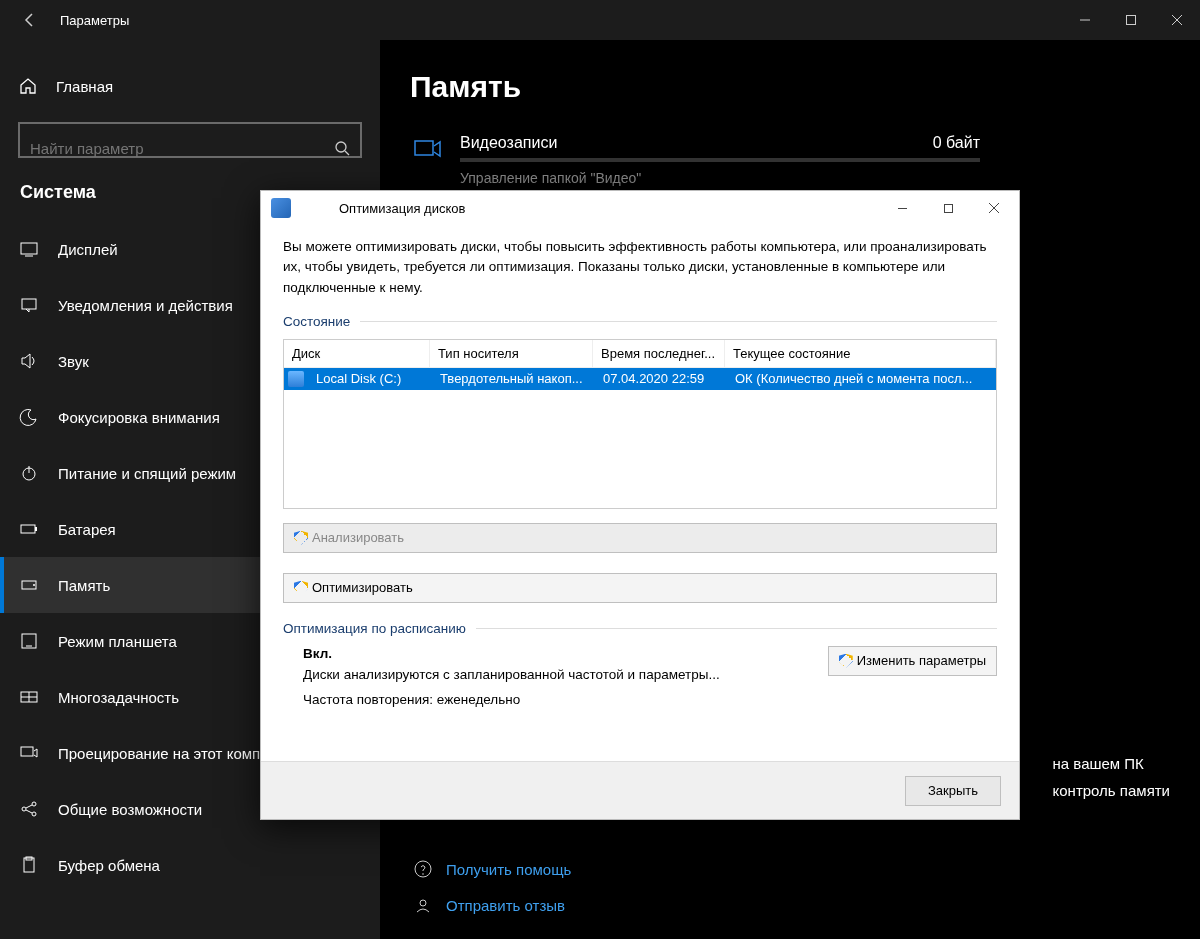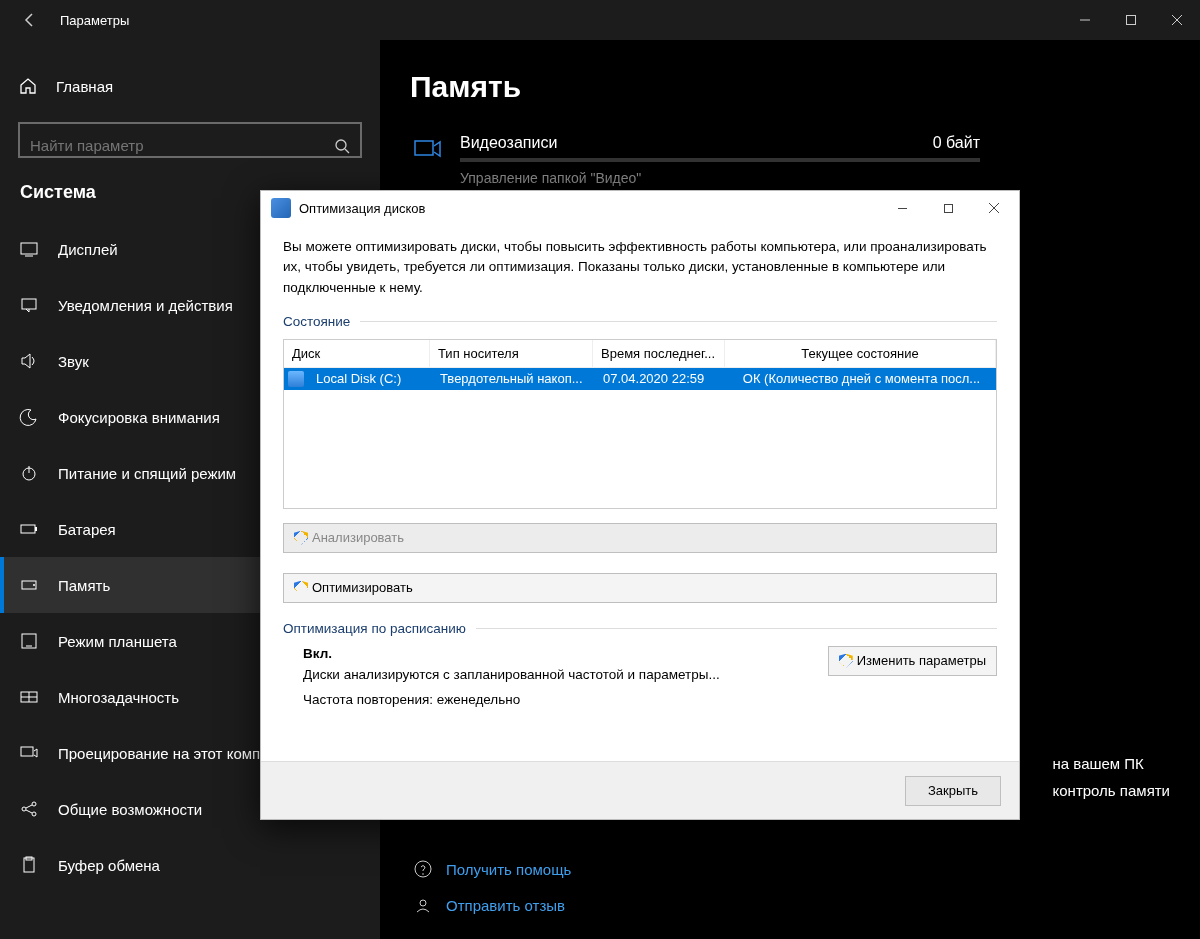--- a/index.html
+++ b/index.html
@@ -54,22 +54,22 @@
     color:#fff;
   }
   .sidebar .home { margin-bottom: 8px; }
 
   .sidebar .search-wrap { padding: 0 18px 18px 18px; }
   .sidebar .search {
     width: 100%; height: 36px;
     background: #1c1c1c;
     border: 2px solid #6a6a6a;
     color: #888;
-    display:flex; align-items:flex-end;
-    padding: 2px 10px;
+    display:flex; align-items:flex-start;
+    padding: 16px 10px;
     font-size: 15px;
   }
   .sidebar .search input {
     flex:1; background:transparent; border:none; outline:none; color:#ccc; font-size:15px;
   }
   .sidebar .search .sico { color:#ccc; font-size:16px; }
 
   .sidebar .section-title {
     font-weight: 600;
     font-size: 18px;
@@ -119,20 +119,21 @@
     background: #fff;
     color:#000;
     border: 1px solid #bbb;
     box-shadow: 0 8px 32px rgba(0,0,0,.7);
     display:flex; flex-direction:column;
   }
   .dialog .dtitle {
     height: 34px; display:flex; align-items:center; padding:0 2px 0 10px;
     background:#fff;
     font-size:13px;
+    gap:40px;
   }
   .dialog .dtitle .dicon { width:20px; height:20px; margin-right:8px;
     background: linear-gradient(135deg,#4a90e2,#2365b5); border-radius:3px;
   }
   .dialog .dtitle .dtext{ flex:1; }
   .dialog .dtitle .dwin { display:flex; }
   .dialog .dtitle .dwb { width:46px; height:32px; display:flex; align-items:center; justify-content:center; color:#444; font-size:13px;}
 
   .dialog .dbody {
     flex:1; padding: 12px 22px 0 22px;
@@ -161,21 +162,21 @@
   }
   .dialog .table .tbody { height:140px; background:#fff; }
   .dialog .table .trow {
     display:flex; align-items:center; background:#0078d7; color:#fff; height:22px;
   }
   .dialog .table .td { padding:2px 8px; white-space:nowrap; overflow:hidden; text-overflow:ellipsis; }
   .dialog .table .diskico {
     width:16px; height:16px; background:linear-gradient(#6bb7ff,#2d7fd8); border-radius:2px; margin:0 4px 0 4px; flex-shrink:0;
   }
 
-  .col1{ width:146px; } .col2{ width:163px;} .col3{ width:132px;} .col4{ flex:1;text-align:center;}
+  .col1{ width:146px; } .col2{ width:163px;} .col3{ width:132px;} .col4{ flex:1;}
 
   .dialog .btn-row {
     display:flex; justify-content:flex-start; gap:20px;
     margin:14px 0 18px 0;
     flex-direction:column;
   }
   .dbtn {
     height:30px; padding:0 10px;
     border:1px solid #bfbfbf; background:#f4f4f4;
     display:flex; align-items:center; font-size:13px;

